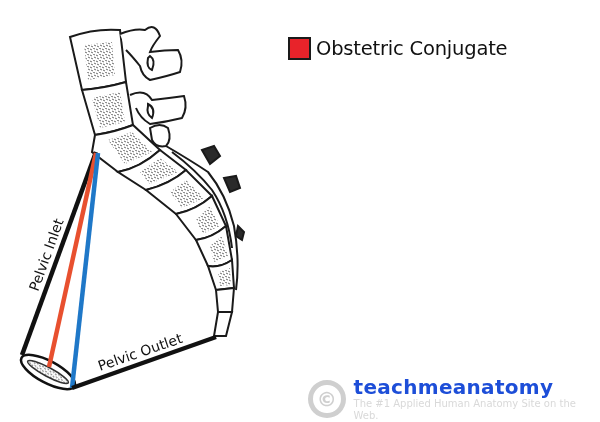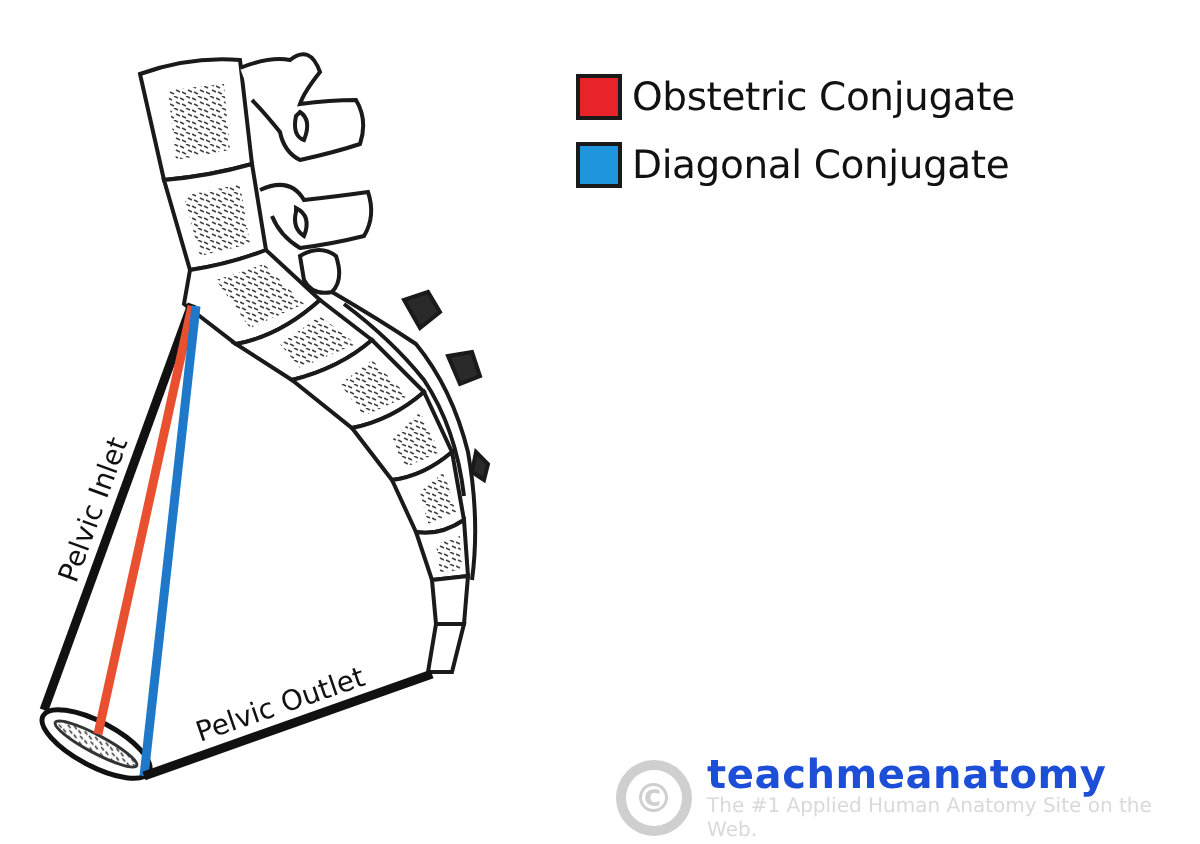--- a/index.html
+++ b/index.html
@@ -76,24 +76,20 @@
 
   <text class="svg-text" transform="translate(38 292) rotate(-70)">Pelvic Inlet</text>
   <text class="svg-text" transform="translate(100 371) rotate(-19)">Pelvic Outlet</text>
 </svg>
 
 <div class="legend">
   <div class="legend-item">
     <div class="swatch" style="background:#e8232a"></div>
     <span class="legend-label">Obstetric Conjugate</span>
   </div>
-  <div class="legend-item">
-    <div class="swatch" style="background:#1e95dc"></div>
-    <span class="legend-label">Diagonal Conjugate</span>
-  </div>
 </div>
 
 <div class="watermark">
   <div class="wm-logo">©</div>
   <div>
     <div class="wm-title">teachmeanatomy</div>
     <div class="wm-tag">The #1 Applied Human Anatomy Site on the Web.</div>
   </div>
 </div>
 

